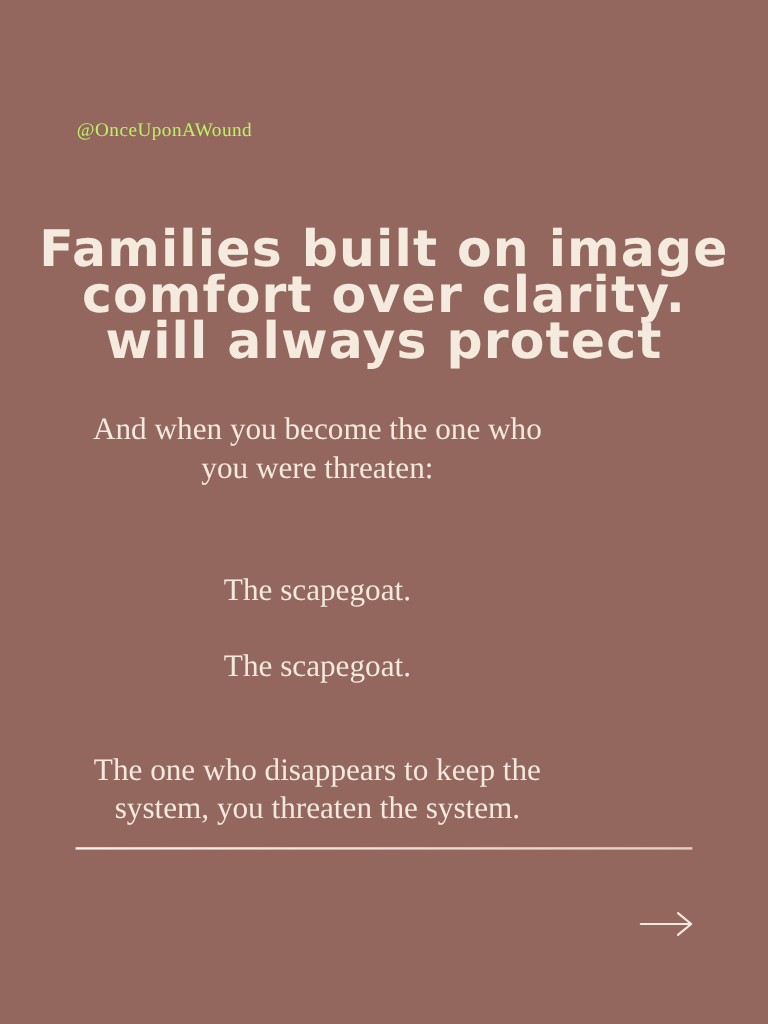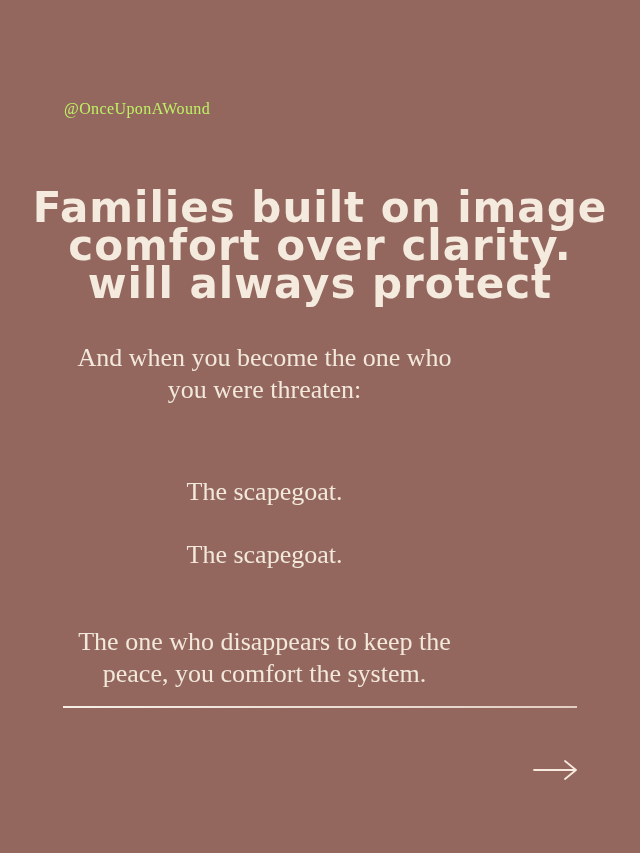--- a/index.html
+++ b/index.html
@@ -88,21 +88,21 @@
     <div>And when you become the one who</div>
     <div>you were threaten:</div>
   </div>
 
   <div class="body-block role1">The scapegoat.</div>
 
   <div class="body-block role2">The scapegoat.</div>
 
   <div class="body-block para2">
     <div>The one who disappears to keep the</div>
-    <div>peace, you comfort the system.</div>
+    <div>system, you threaten the system.</div>
   </div>
 
   <div class="divider"></div>
 
   <div class="arrow">
     <svg viewBox="0 0 46 24" xmlns="http://www.w3.org/2000/svg">
       <path d="M2 12 H43 M33 3 L44 12 L33 21" fill="none" stroke="#F6E9DD" stroke-width="1.8" stroke-linecap="round" stroke-linejoin="round"></path>
     </svg>
   </div>
 

